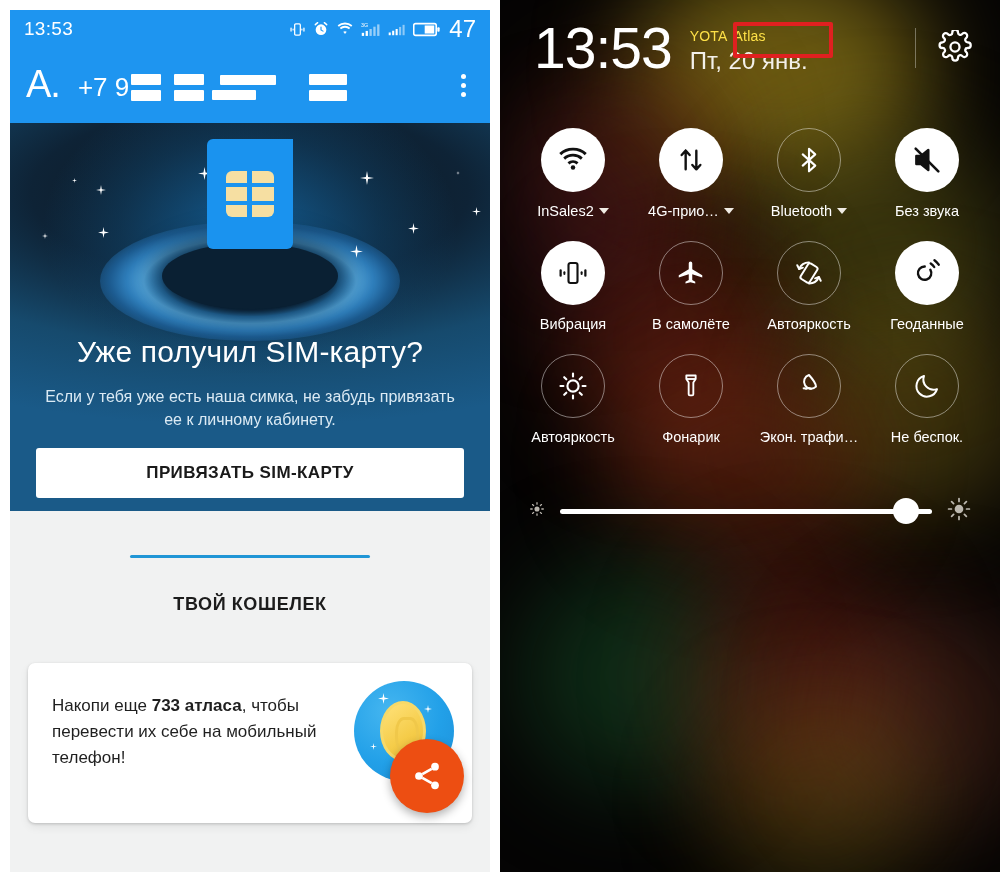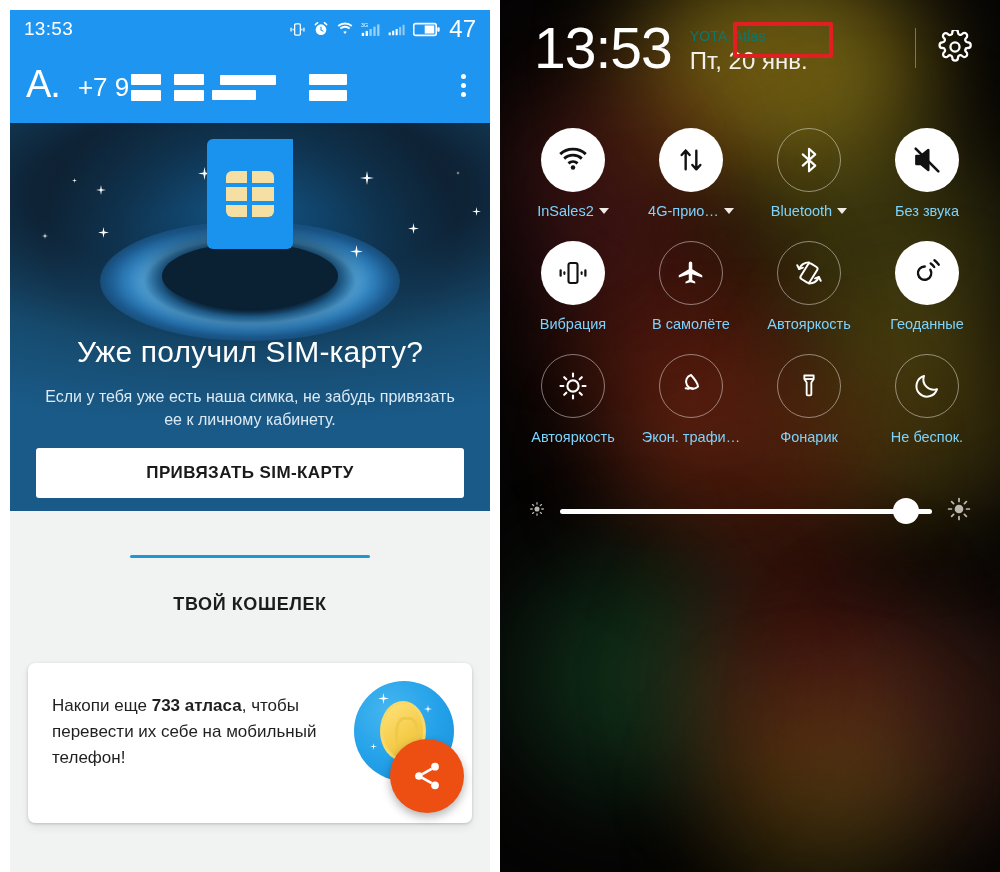--- a/index.html
+++ b/index.html
@@ -345,21 +345,21 @@
     font-weight: 400;
     letter-spacing: -1px;
   }
   .qs-dateblock {
     margin-left: 18px;
     margin-top: 9px;
     position: relative;
   }
   .qs-carrier {
     font-size: 14px;
-    color: #0f766e;
+    color: #fde047;
     letter-spacing: .2px;
     white-space: nowrap;
   }
   .qs-carrier .net { margin-left: 6px; }
   .highlight-box {
     position: absolute;
     left: 43px; top: -5px;
     width: 100px; height: 36px;
     border: 4px solid #e02020;
     border-radius: 2px;
@@ -407,21 +407,21 @@
     border-radius: 50%;
     display: flex;
     align-items: center;
     justify-content: center;
   }
   .qs-circle.on { background: #ffffff; }
   .qs-circle.off { background: transparent; border: 1px solid rgba(255,255,255,.45); }
   .qs-label {
     margin-top: 11px;
     font-size: 14.5px;
-    color: #7dd3fc;
+    color: #ffffff;
     display: flex;
     align-items: center;
     gap: 5px;
     white-space: nowrap;
   }
   .caret {
     width: 0; height: 0;
     border-left: 5px solid transparent;
     border-right: 5px solid transparent;
     border-top: 6px solid #f0ece4;
@@ -757,39 +757,39 @@
             <path d="M12 2.6v2.2M12 19.2v2.2M2.6 12h2.2M19.2 12h2.2M5.4 5.4l1.6 1.6M17 17l1.6 1.6M18.6 5.4L17 7M7 17l-1.6 1.6"></path>
           </svg>
         </span>
         <span class="qs-label">
           <span>Автояркость</span>
         </span>
       </button>
 
       <button class="qs-tile">
         <span class="qs-circle off">
+          <svg width="28" height="30" viewBox="0 0 24 24" fill="none" stroke="#ffffff" stroke-width="1.6" stroke-linejoin="round">
+            <path d="M8 3h8v3l-2 3v10a1 1 0 01-1 1h-2a1 1 0 01-1-1V9L8 6z"></path>
+            <path d="M8 6h8"></path>
+          </svg>
+        </span>
+        <span class="qs-label">
+          <span>Фонарик</span>
+        </span>
+      </button>
+
+      <button class="qs-tile">
+        <span class="qs-circle off">
           <svg width="30" height="30" viewBox="0 0 24 24" fill="none" stroke="#ffffff" stroke-width="1.6" stroke-linejoin="round">
             <path d="M12 3.2c3.4 3.8 5.6 6.6 5.6 9.3A5.6 5.6 0 1112 3.2z"></path>
             <path d="M7.2 14.2c1.2-1.1 2.1.6 3.3-.3 1.2-.9 2.4.7 3.6-.2"></path>
           </svg>
         </span>
         <span class="qs-label">
           <span>Экон. трафи…</span>
-        </span>
-      </button>
-
-      <button class="qs-tile">
-        <span class="qs-circle off">
-          <svg width="28" height="30" viewBox="0 0 24 24" fill="none" stroke="#ffffff" stroke-width="1.6" stroke-linejoin="round">
-            <path d="M8 3h8v3l-2 3v10a1 1 0 01-1 1h-2a1 1 0 01-1-1V9L8 6z"></path>
-            <path d="M8 6h8"></path>
-          </svg>
-        </span>
-        <span class="qs-label">
-          <span>Фонарик</span>
         </span>
       </button>
 
       <button class="qs-tile">
         <span class="qs-circle off">
           <svg width="30" height="30" viewBox="0 0 24 24" fill="none" stroke="#ffffff" stroke-width="1.6" stroke-linejoin="round">
             <path d="M20 14.5A8.2 8.2 0 019.6 4 8.4 8.4 0 1020 14.5z"></path>
           </svg>
         </span>
         <span class="qs-label">

